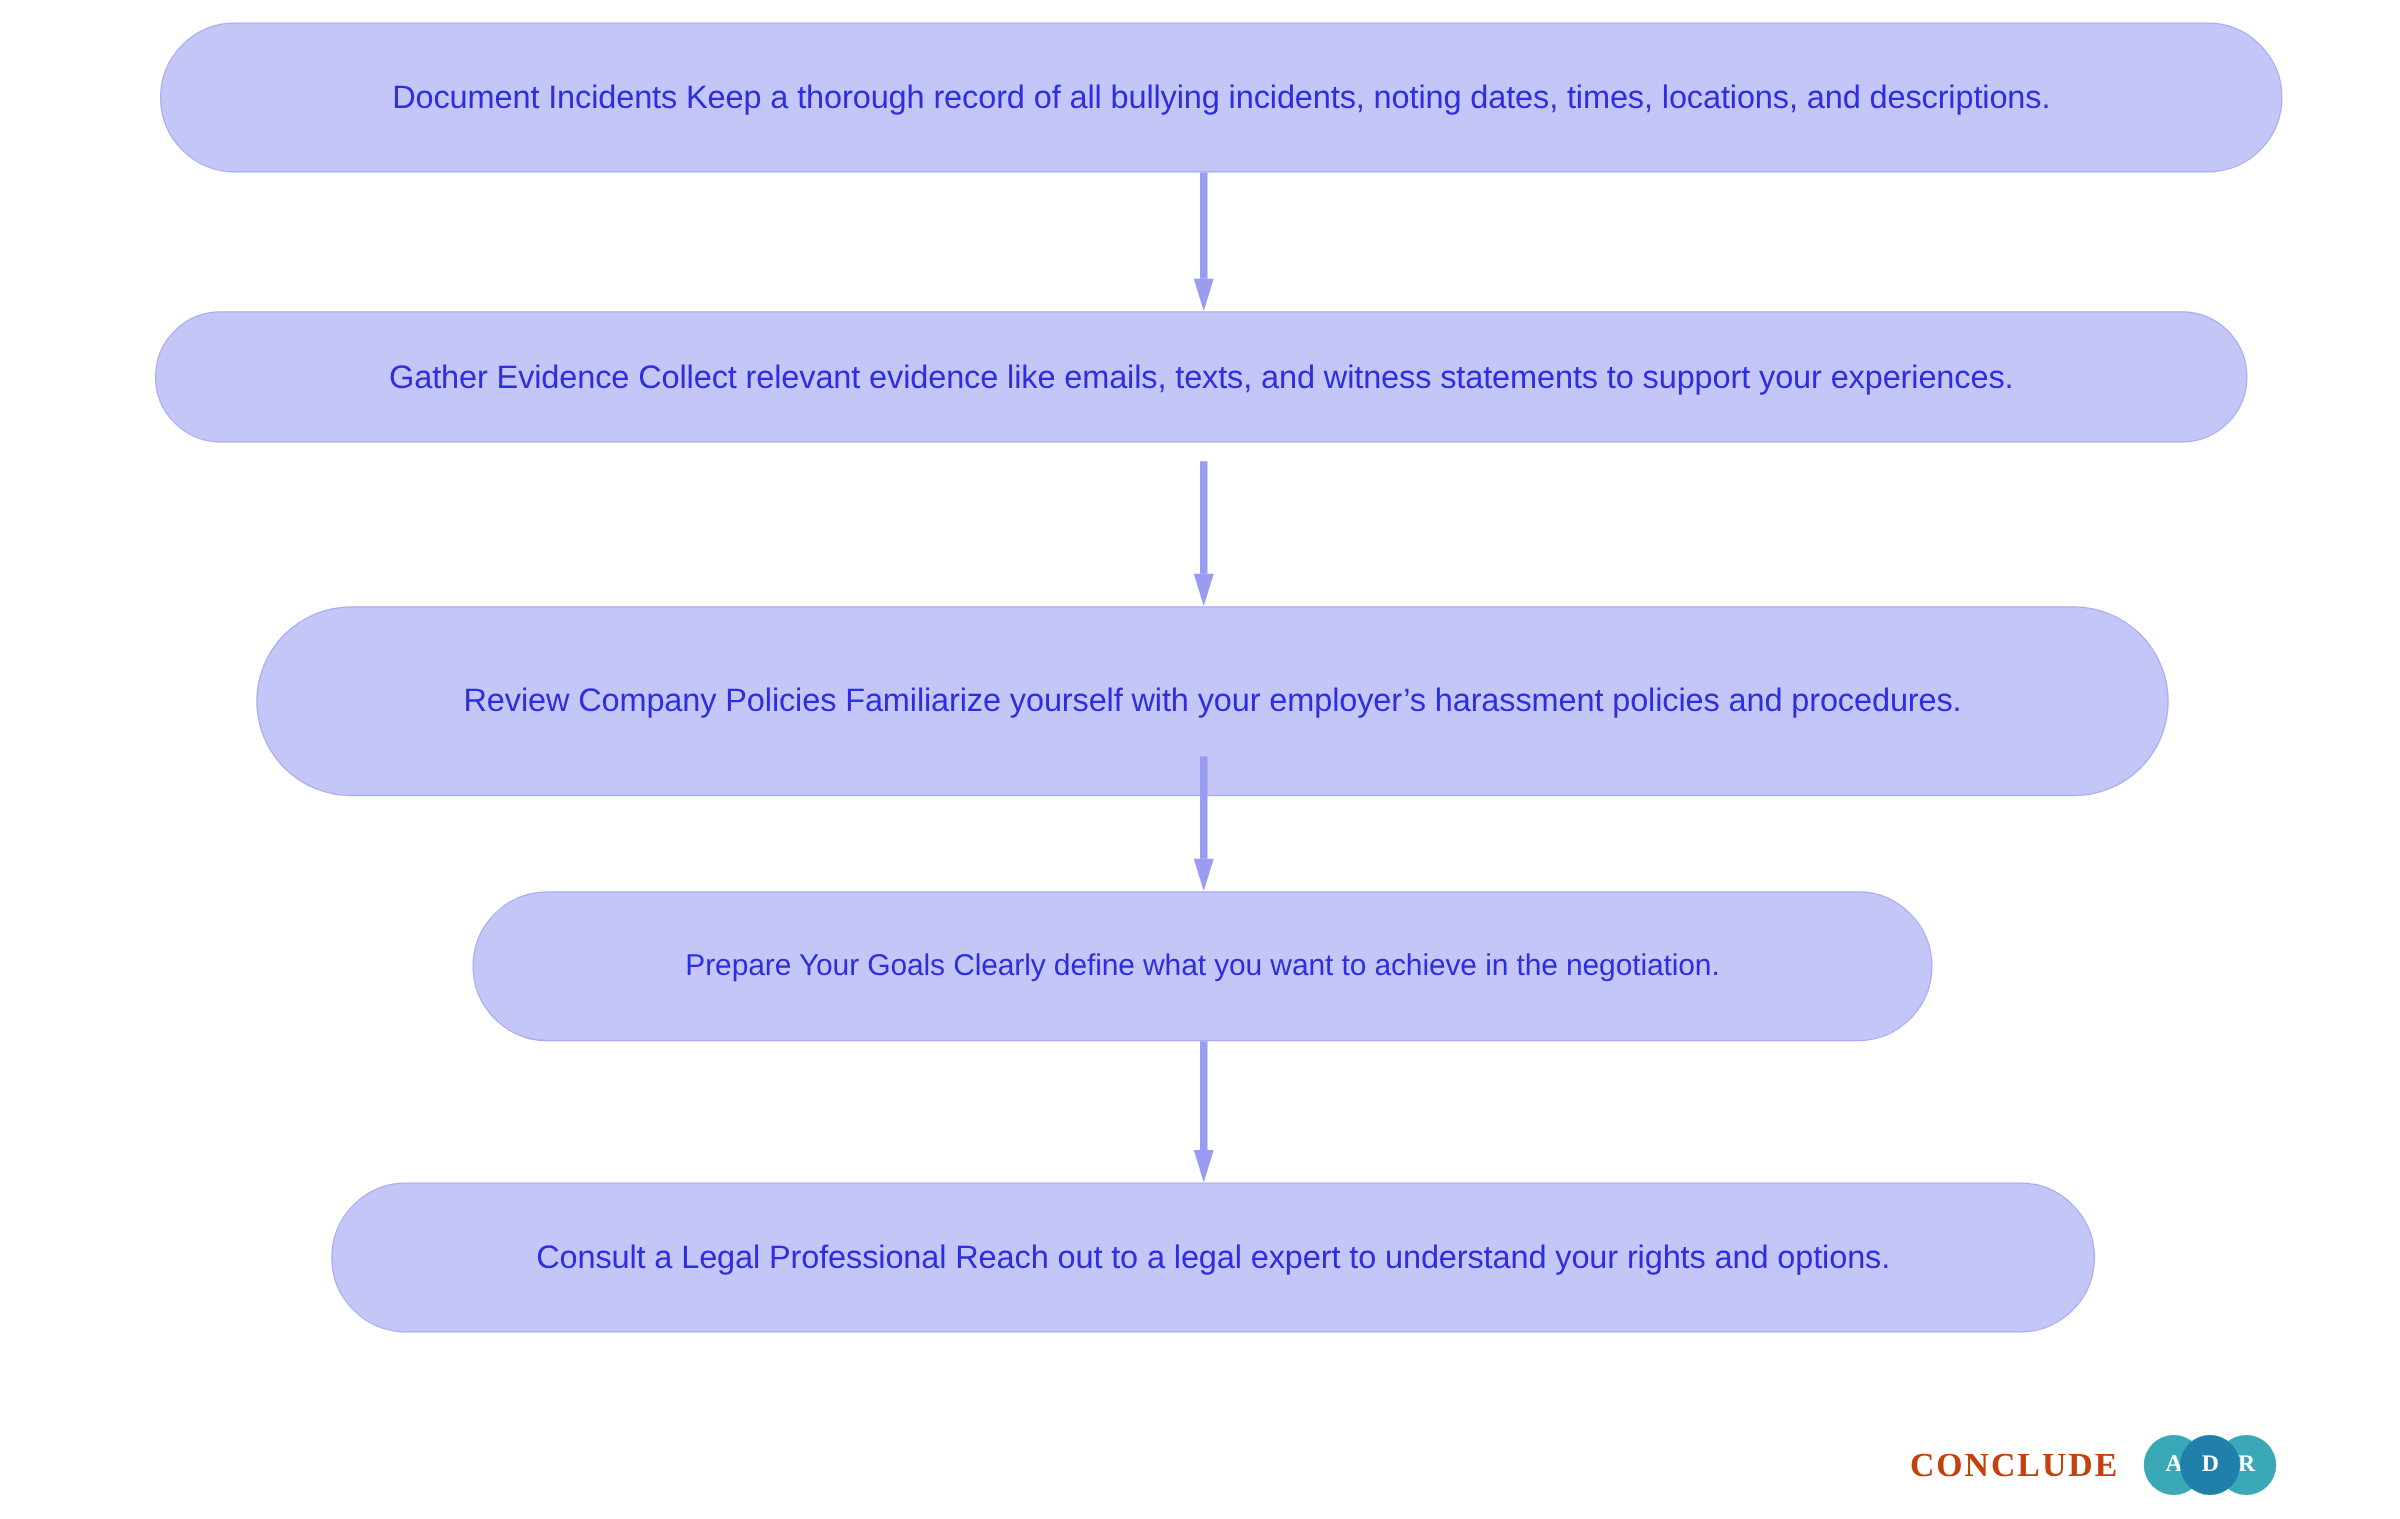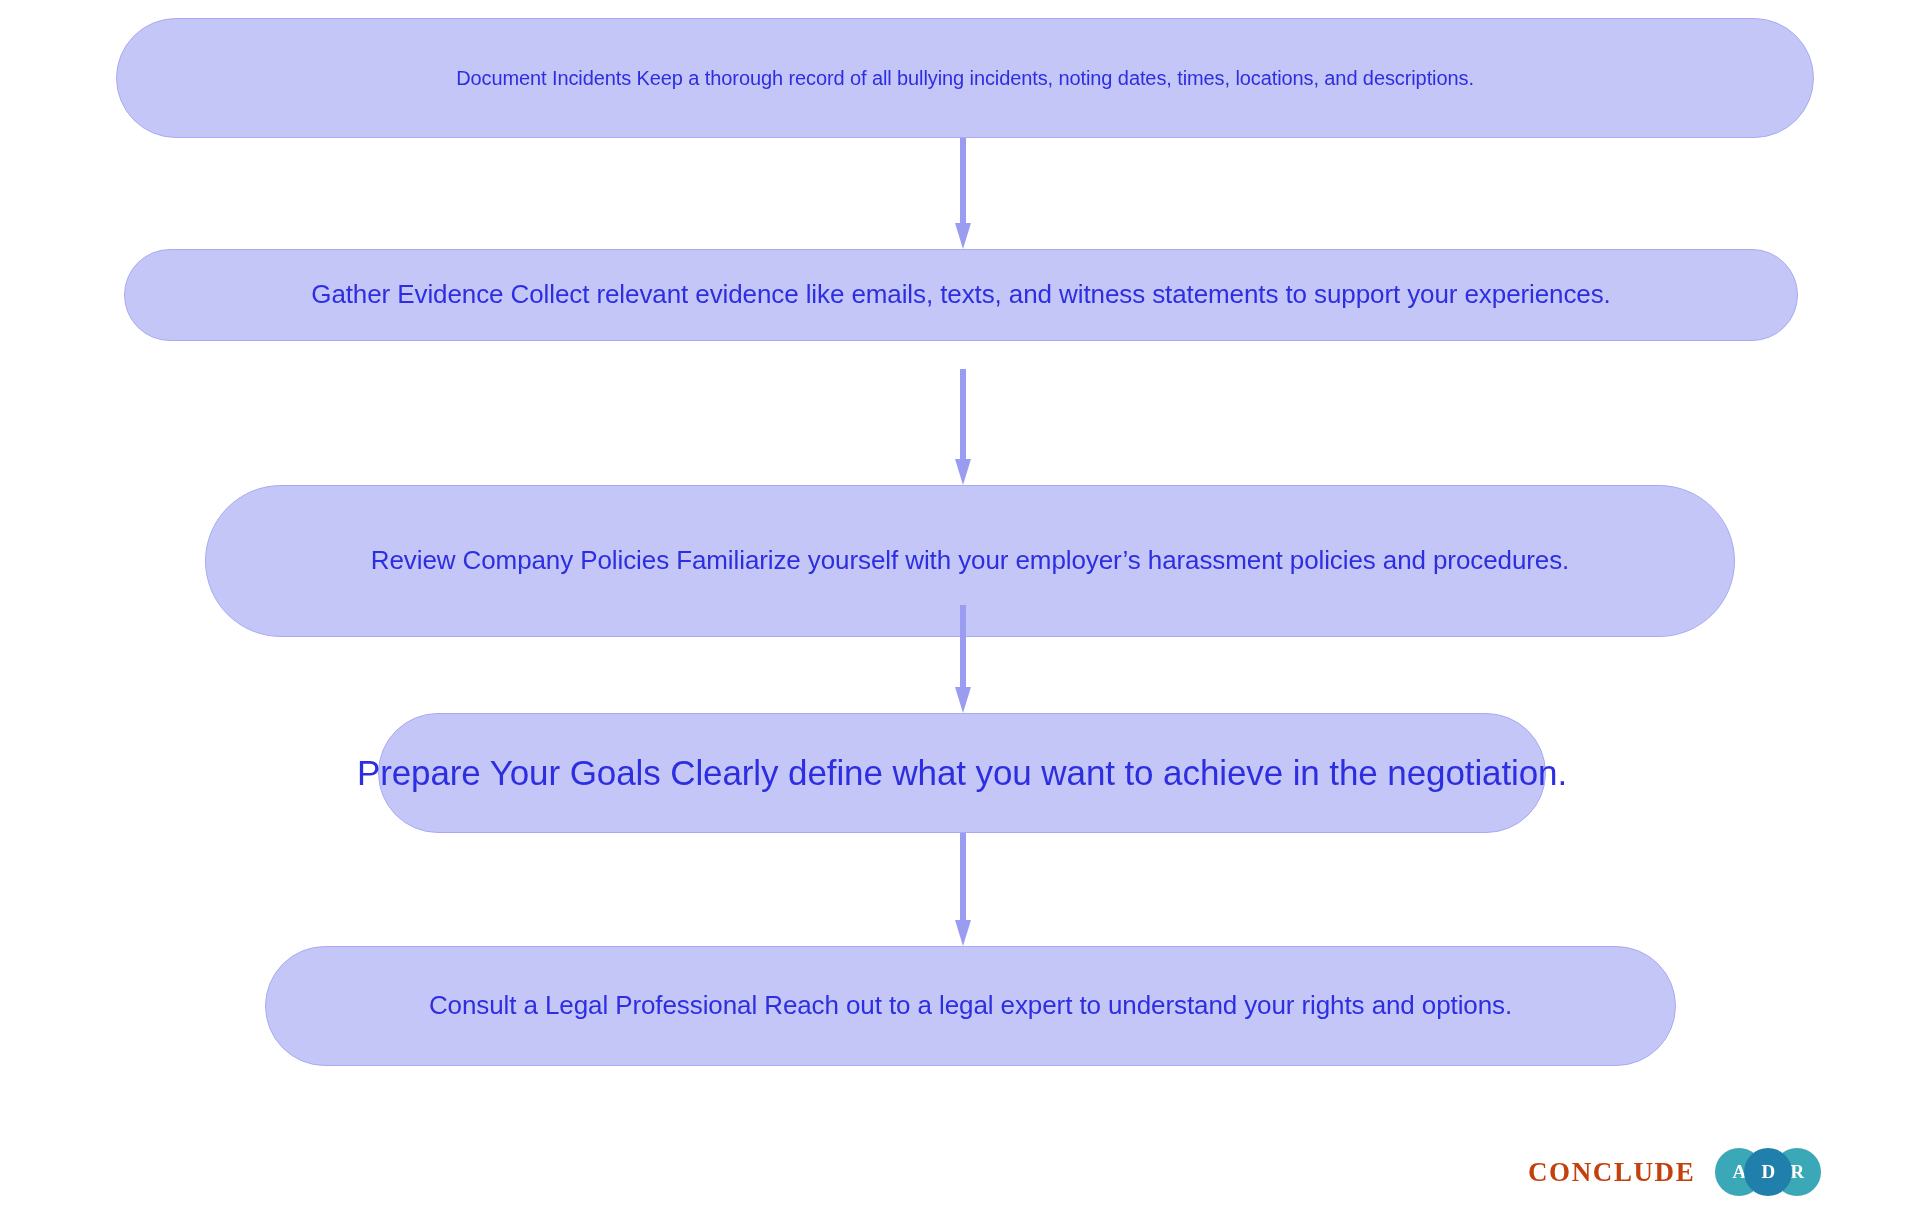--- a/index.html
+++ b/index.html
@@ -33,24 +33,24 @@
     text-align: center;
     color: #2d2ee0;
     font-family: "Liberation Sans", sans-serif;
     font-weight: 400;
     letter-spacing: -0.1px;
     padding: 0 46px;
     line-height: 1.2;
     white-space: nowrap;
   }
 
-  .node-1 { left: 116px; top: 18px;   width: 1698px; height: 120px; font-size: 20px; }
-  .node-2 { left: 124px; top: 249px;  width: 1674px; height: 92px; font-size: 26px; }
+  .node-1 { left: 128px; top: 18px;   width: 1698px; height: 120px; font-size: 26px; }
+  .node-2 { left: 124px; top: 249px;  width: 1674px; height: 105px; font-size: 26px; }
   .node-3 { left: 205px; top: 485px;  width: 1530px; height: 152px; font-size: 26px; }
-  .node-4 { left: 378px; top: 713px;  width: 1168px; height: 120px; font-size: 35px; }
+  .node-4 { left: 378px; top: 713px;  width: 1168px; height: 120px; font-size: 24px; }
   .node-5 { left: 265px; top: 946px;  width: 1411px; height: 120px; font-size: 26px; }
 
   
   .connector {
     position: absolute;
     left: 955px;
     width: 17px;
   }
   .connector .shaft {
     position: absolute;

